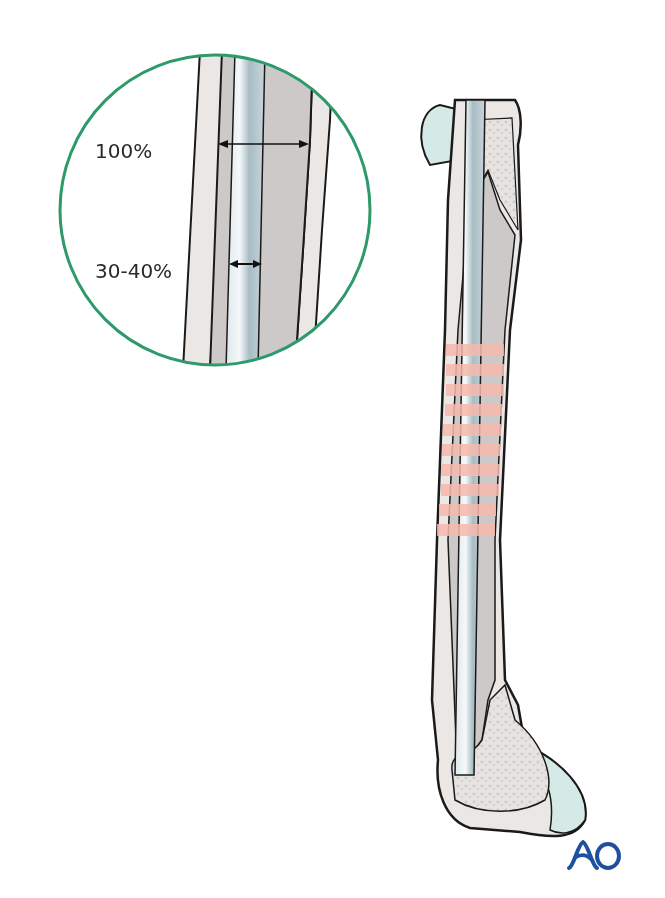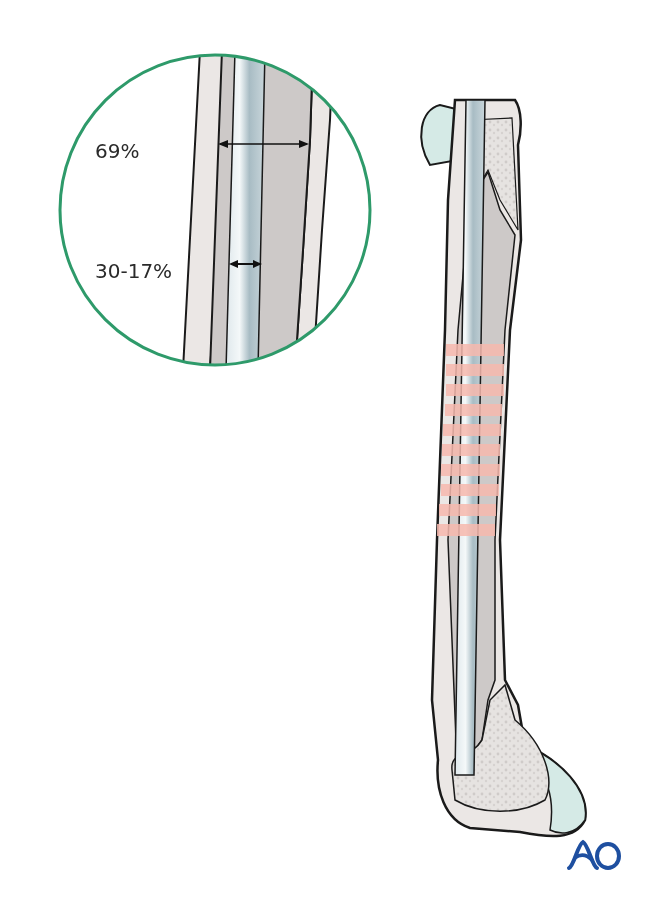--- a/index.html
+++ b/index.html
@@ -75,21 +75,21 @@
       <rect x="445" y="404" width="57" height="12"></rect>
       <rect x="443" y="424" width="58" height="12"></rect>
       <rect x="442" y="444" width="58" height="12"></rect>
       <rect x="441" y="464" width="59" height="12"></rect>
       <rect x="441" y="484" width="58" height="12"></rect>
       <rect x="439" y="504" width="57" height="12"></rect>
       <rect x="437" y="524" width="58" height="12"></rect>
     </g>
   </svg>
 
-  <div class="label lbl100">69%</div>
-  <div class="label lbl30">30-17%</div>
+  <div class="label lbl100">100%</div>
+  <div class="label lbl30">30-40%</div>
 
   <svg class="logo" width="56" height="34" viewBox="0 0 56 34">
     <path d="M3 30 C8 28 12 6 17 4 C22 6 26 28 31 30" fill="none" stroke="#1e4fa0" stroke-width="4" stroke-linecap="round"></path>
     <path d="M9 20 C14 16 20 16 26 22" fill="none" stroke="#1e4fa0" stroke-width="3.5" stroke-linecap="round"></path>
     <ellipse cx="42" cy="18" rx="11" ry="12" fill="none" stroke="#1e4fa0" stroke-width="4"></ellipse>
   </svg>
 </div>
 
 </body></html>

